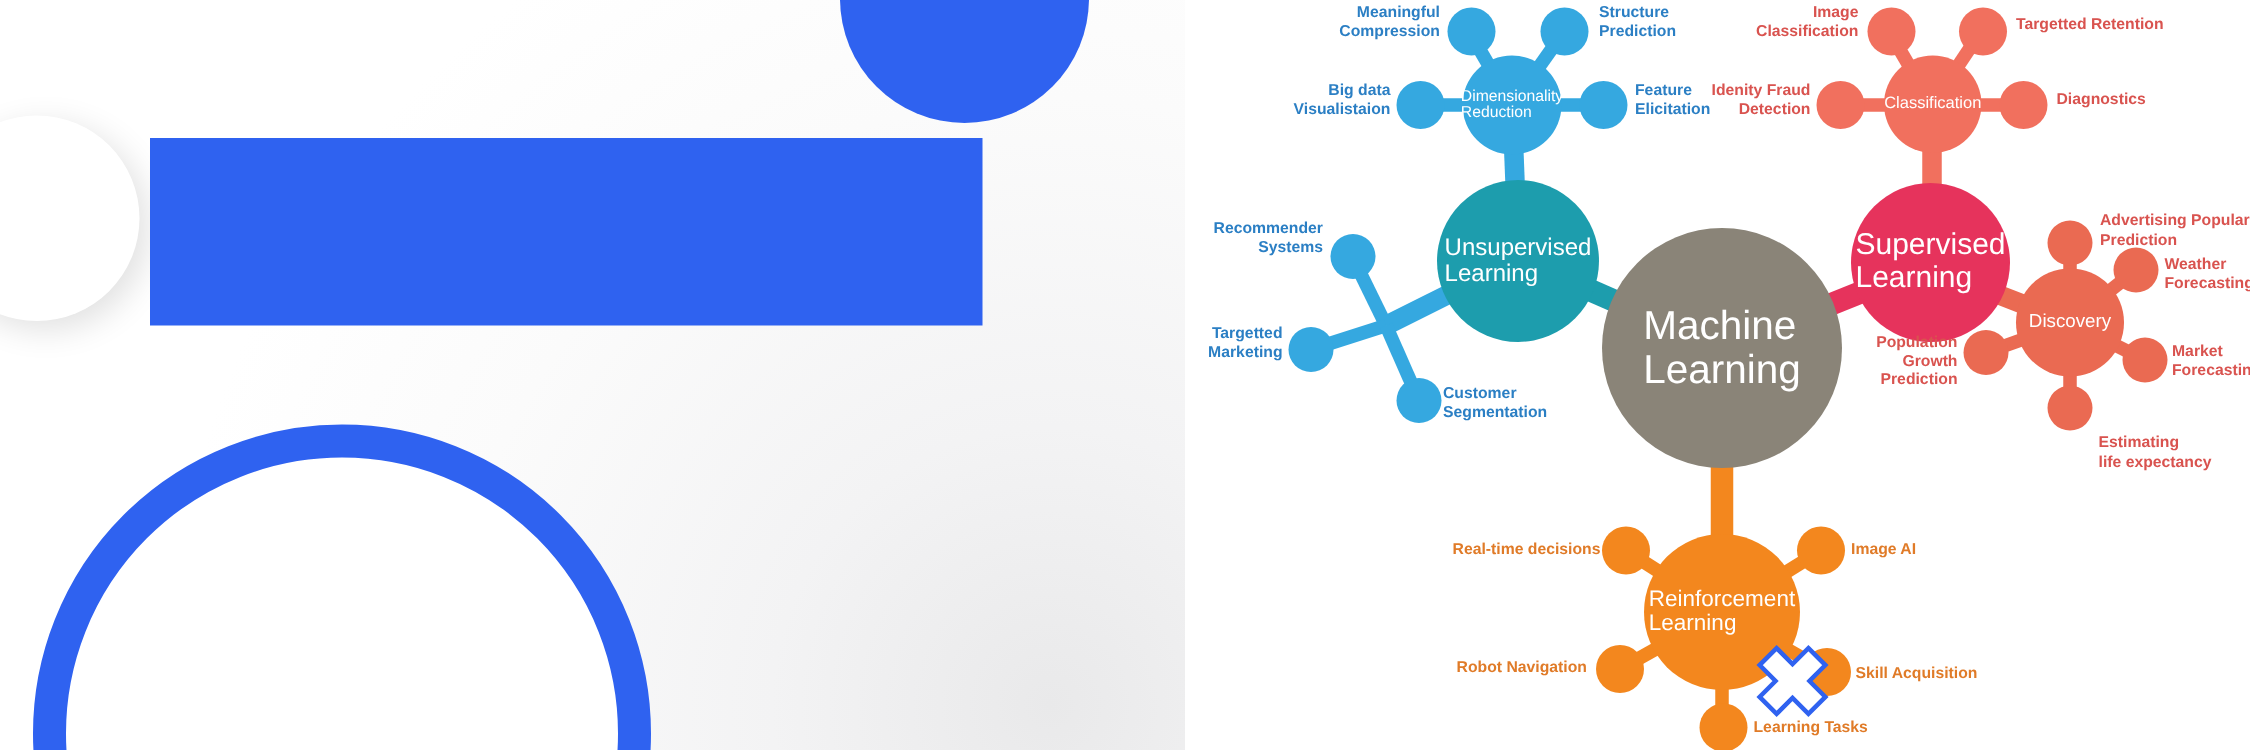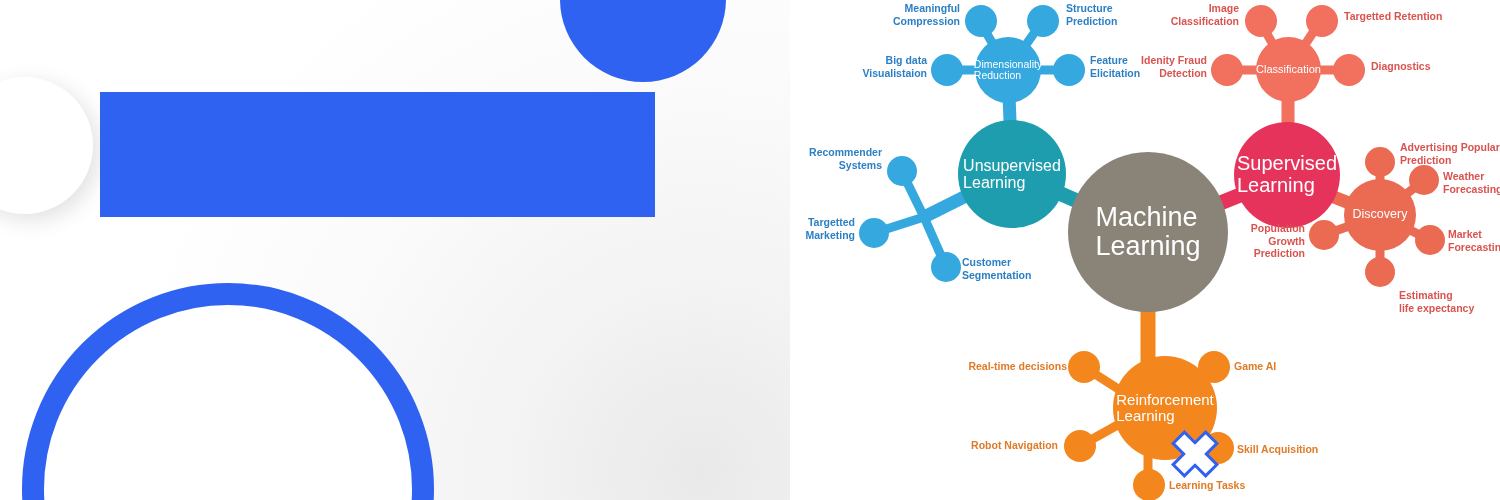--- a/index.html
+++ b/index.html
@@ -245,31 +245,31 @@
 
     <div class="node" style="left:575px;top:257px;width:30px;height:30px;background:#ea6a52;"></div>
     <div class="label r" style="left:609px;top:261px;width:100px;color:#d9534f;margin-top:28px;">Estimating
 life expectancy</div>
 
     <div class="node" style="left:519px;top:220px;width:30px;height:30px;background:#ea6a52;"></div>
     <div class="label l" style="left:437px;top:222px;width:78px;color:#d9534f;">Population
 Growth
 Prediction</div>
 
-    <div class="node" style="left:306px;top:356px;width:104px;height:104px;background:#f3871e;font-size:15px;margin-left:17px;">
+    <div class="node" style="left:306px;top:356px;width:104px;height:104px;background:#f3871e;font-size:15px;">
       <span class="node-text">
         <span>Reinforcement</span><br>
         <span>Learning</span>
       </span>
     </div>
     <div class="node" style="left:278px;top:351px;width:32px;height:32px;background:#f3871e;"></div>
     <div class="label l" style="left:165px;top:360px;width:112px;color:#e07b28;">Real-time decisions</div>
 
     <div class="node" style="left:408px;top:351px;width:32px;height:32px;background:#f3871e;"></div>
-    <div class="label r" style="left:444px;top:360px;width:80px;color:#e07b28;">Game AI</div>
+    <div class="label r" style="left:444px;top:360px;width:80px;color:#e07b28;">Image AI</div>
 
     <div class="node" style="left:274px;top:430px;width:32px;height:32px;background:#f3871e;"></div>
     <div class="label l" style="left:172px;top:439px;width:96px;color:#e07b28;">Robot Navigation</div>
 
     <div class="node" style="left:412px;top:432px;width:32px;height:32px;background:#f3871e;"></div>
     <div class="label r" style="left:447px;top:443px;width:96px;color:#e07b28;">Skill Acquisition</div>
 
     <div class="node" style="left:343px;top:469px;width:32px;height:32px;background:#f3871e;"></div>
     <div class="label r" style="left:379px;top:479px;width:96px;color:#e07b28;">Learning Tasks</div>
 

